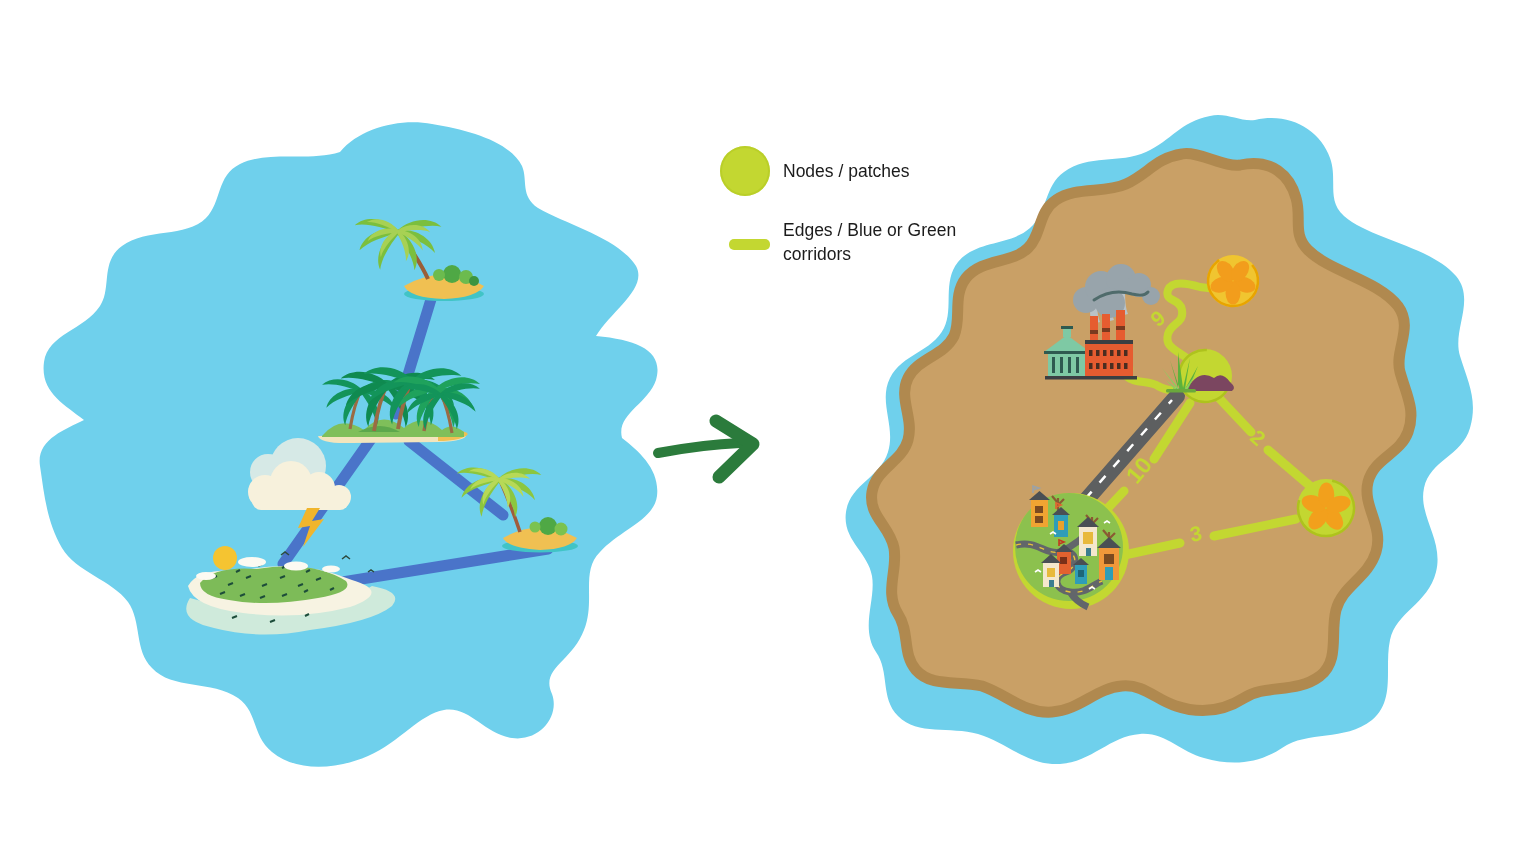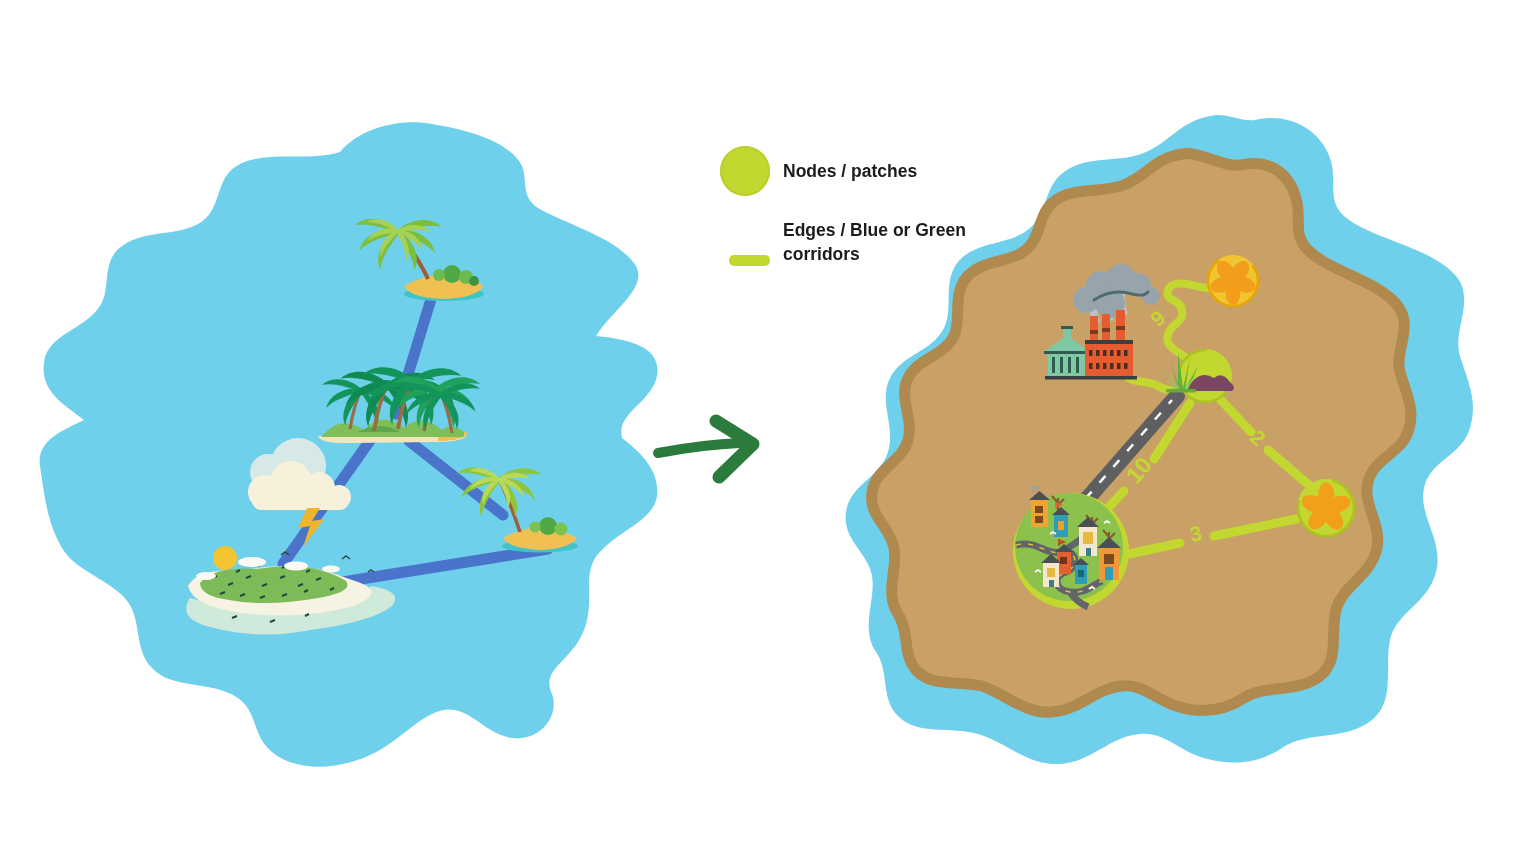--- a/index.html
+++ b/index.html
@@ -1,26 +1,26 @@
 <!DOCTYPE html>
 <html><head>
 <meta charset="utf-8">
 <style>
   html,body{margin:0;padding:0;background:#ffffff;}
   .canvas{position:relative;width:1536px;height:864px;background:#ffffff;overflow:hidden;
           font-family:"Liberation Sans",sans-serif;}
   .canvas svg{position:absolute;left:0;top:0;}
   .legend{position:absolute;left:720px;top:146px;width:260px;}
   .legend-row{display:flex;align-items:center;margin-bottom:22px;}
-  .legend-row.second{align-items:flex-end;margin-top:15px;}
+  .legend-row.second{align-items:center;margin-top:15px;}
   .legend-dot{width:50px;height:50px;border-radius:50%;background:#c3d731;
               box-shadow:0 0 0 2px rgba(178,200,32,.55) inset;flex:0 0 auto;}
   .legend-line{width:41px;height:11px;border-radius:5px;background:#c3d731;
                margin:5px 0 0 9px;flex:0 0 auto;}
-  .legend-label{margin-left:13px;font-weight:bold;font-size:17.5px;line-height:24px;
+  .legend-label{margin-left:13px;font-weight:normal;font-size:17.5px;line-height:24px;
                 color:#1b1b1b;max-width:196px;}
   .edge-weight{font-family:"Liberation Sans",sans-serif;font-weight:bold;fill:#c3d731;}
 </style>
 </head>
 <body>
 
 <div class="canvas">
 
 <svg width="1536" height="864" viewBox="0 0 1536 864">
 <defs>

